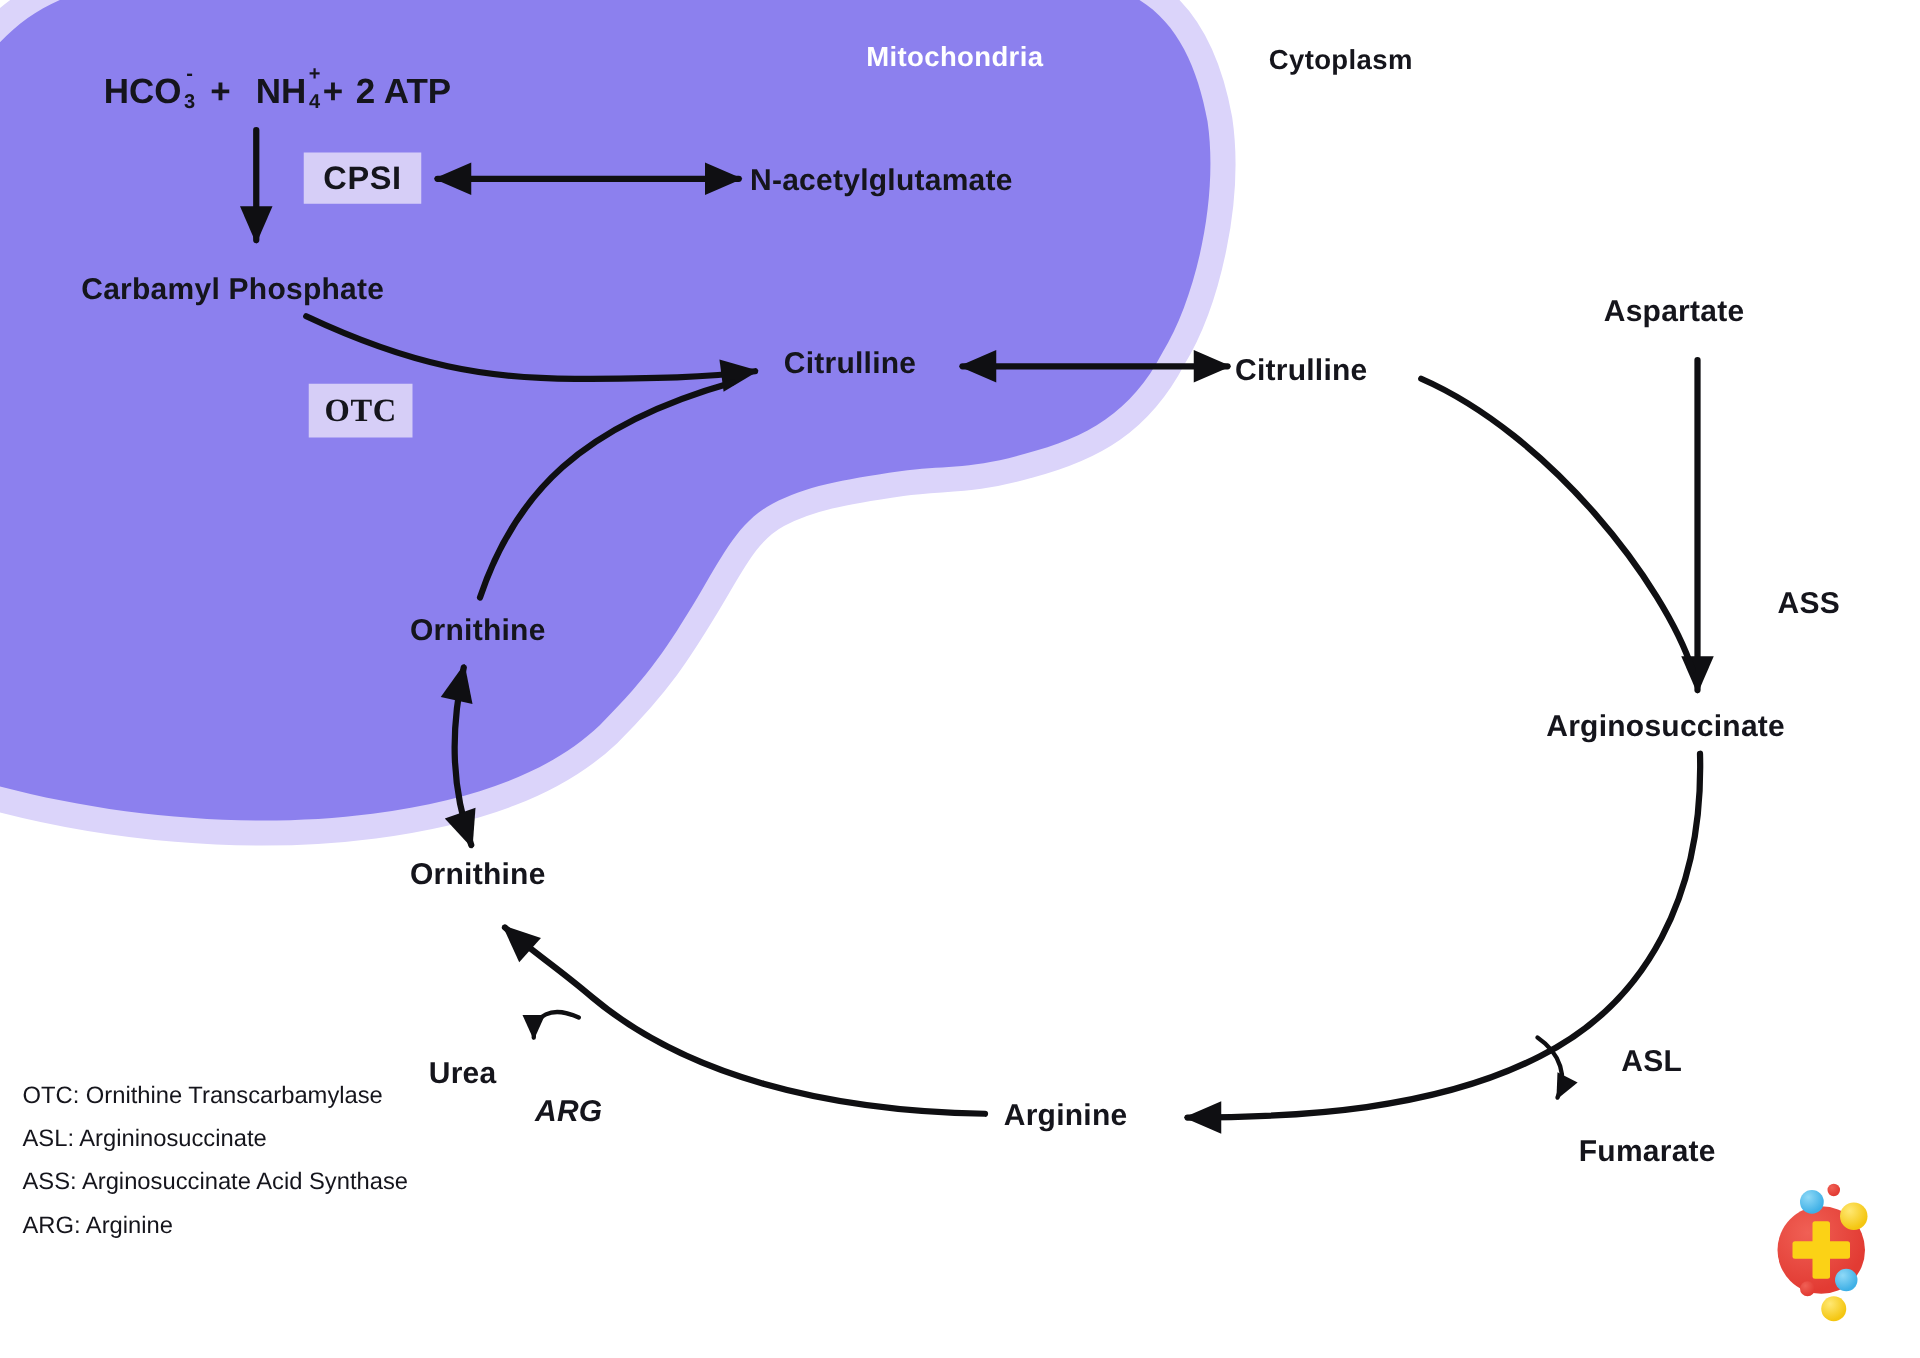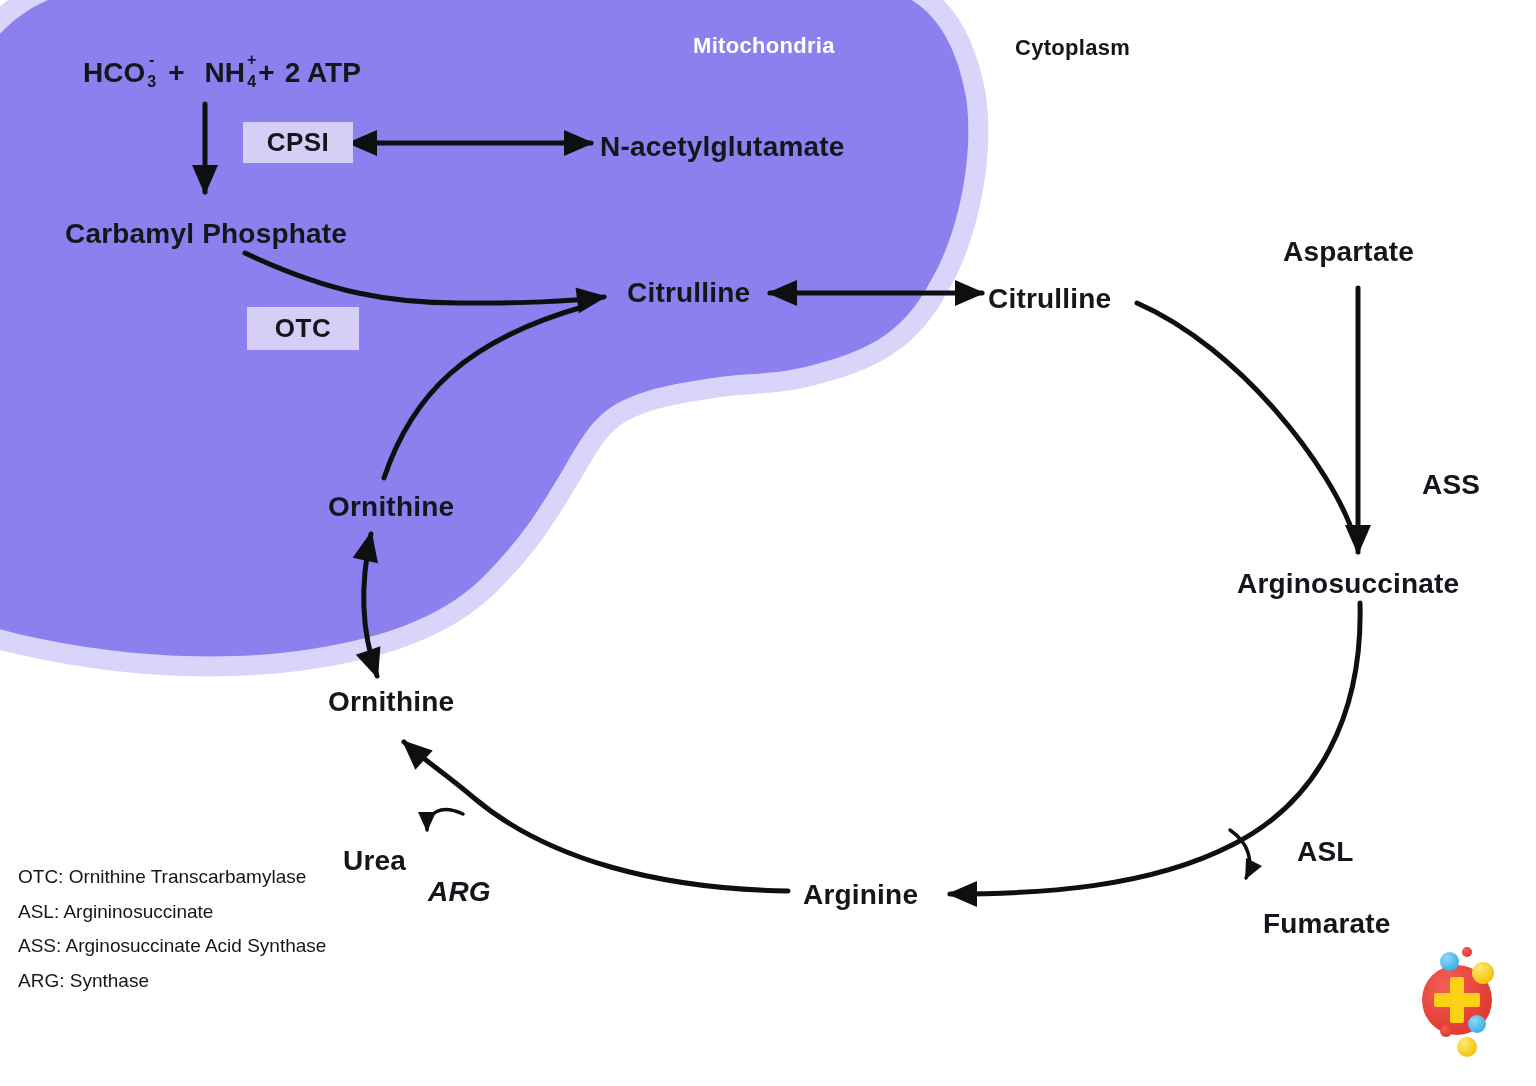--- a/index.html
+++ b/index.html
@@ -24,21 +24,21 @@
   }
   .ars{
     fill:none;
     stroke:var(--arrow-black,#0f0f12);
     stroke-width:3.5;
     stroke-linecap:round;
   }
   .mk{fill:var(--arrow-black,#0f0f12);}
   .lbl{
     position:absolute;white-space:nowrap;
-    font-size:28px;font-weight:600;color:var(--text-dark,#15151c);
+    font-size:24px;font-weight:600;color:var(--text-dark,#15151c);
     letter-spacing:0.2px;
   }
   .region-lbl{font-size:22px;font-weight:800;letter-spacing:0.3px;}
   .white{color:var(--mito-label-white,#ffffff);}
   .ebox{
     position:absolute;display:flex;align-items:center;justify-content:center;
     background:var(--enzyme-box-bg,#d6cef7);
     font-size:26px;font-weight:600;color:var(--text-dark,#15151c);
     letter-spacing:0.5px;
   }
@@ -145,22 +145,22 @@
     <span>NH</span>
     <span class="stack">
       <span class="sup">+</span>
       <span class="sub">4</span>
     </span>
     <span>+</span>
     <span class="gap"></span>
     <span>2 ATP</span>
   </div>
 
-  <div class="ebox" style="left:243px;top:122px;width:110px;height:41px;">CPSI</div>
-  <div class="ebox" style="left:247px;top:307px;width:112px;height:43px;">OTC</div>
+  <div class="ebox" style="left:243px;top:122px;width:94px;height:41px;">CPSI</div>
+  <div class="ebox" style="left:247px;top:307px;width:83px;height:43px;font-family:Liberation Serif, serif;">OTC</div>
 
   <div class="lbl" style="left:65px;top:218px;">Carbamyl Phosphate</div>
   <div class="lbl" style="left:600px;top:131px;">N-acetylglutamate</div>
   <div class="lbl" style="left:627px;top:277px;">Citrulline</div>
   <div class="lbl" style="left:988px;top:283px;">Citrulline</div>
   <div class="lbl" style="left:328px;top:491px;">Ornithine</div>
   <div class="lbl" style="left:328px;top:686px;">Ornithine</div>
   <div class="lbl" style="left:1283px;top:236px;">Aspartate</div>
   <div class="lbl" style="left:1237px;top:568px;">Arginosuccinate</div>
   <div class="lbl" style="left:1263px;top:908px;">Fumarate</div>
@@ -168,21 +168,21 @@
   <div class="lbl" style="left:343px;top:845px;">Urea</div>
 
   <div class="lbl" style="left:1422px;top:469px;">ASS</div>
   <div class="lbl" style="left:1297px;top:836px;">ASL</div>
   <div class="lbl" style="left:428px;top:876px;font-style:italic;">ARG</div>
 
   <div class="key">
     <div class="key-line">OTC: Ornithine Transcarbamylase</div>
     <div class="key-line">ASL: Argininosuccinate</div>
     <div class="key-line">ASS: Arginosuccinate Acid Synthase</div>
-    <div class="key-line">ARG: Synthase</div>
+    <div class="key-line">ARG: Arginine</div>
   </div>
 
   <div class="logo">
     <div class="dot dot-red-big"></div>
     <div class="plus-h"></div>
     <div class="plus-v"></div>
     <div class="dot dot-blue-tl"></div>
     <div class="dot dot-red-top"></div>
     <div class="dot dot-yellow-tr"></div>
     <div class="dot dot-blue-br"></div>

